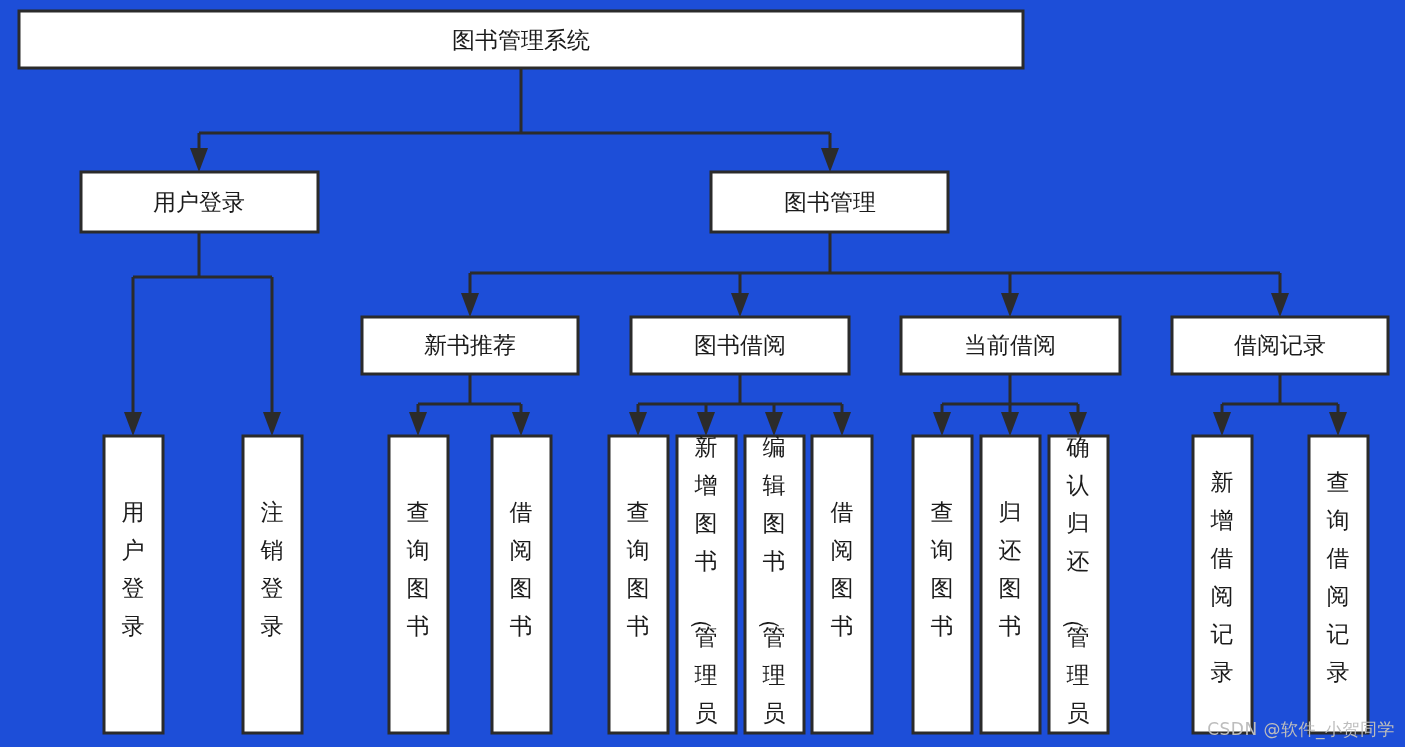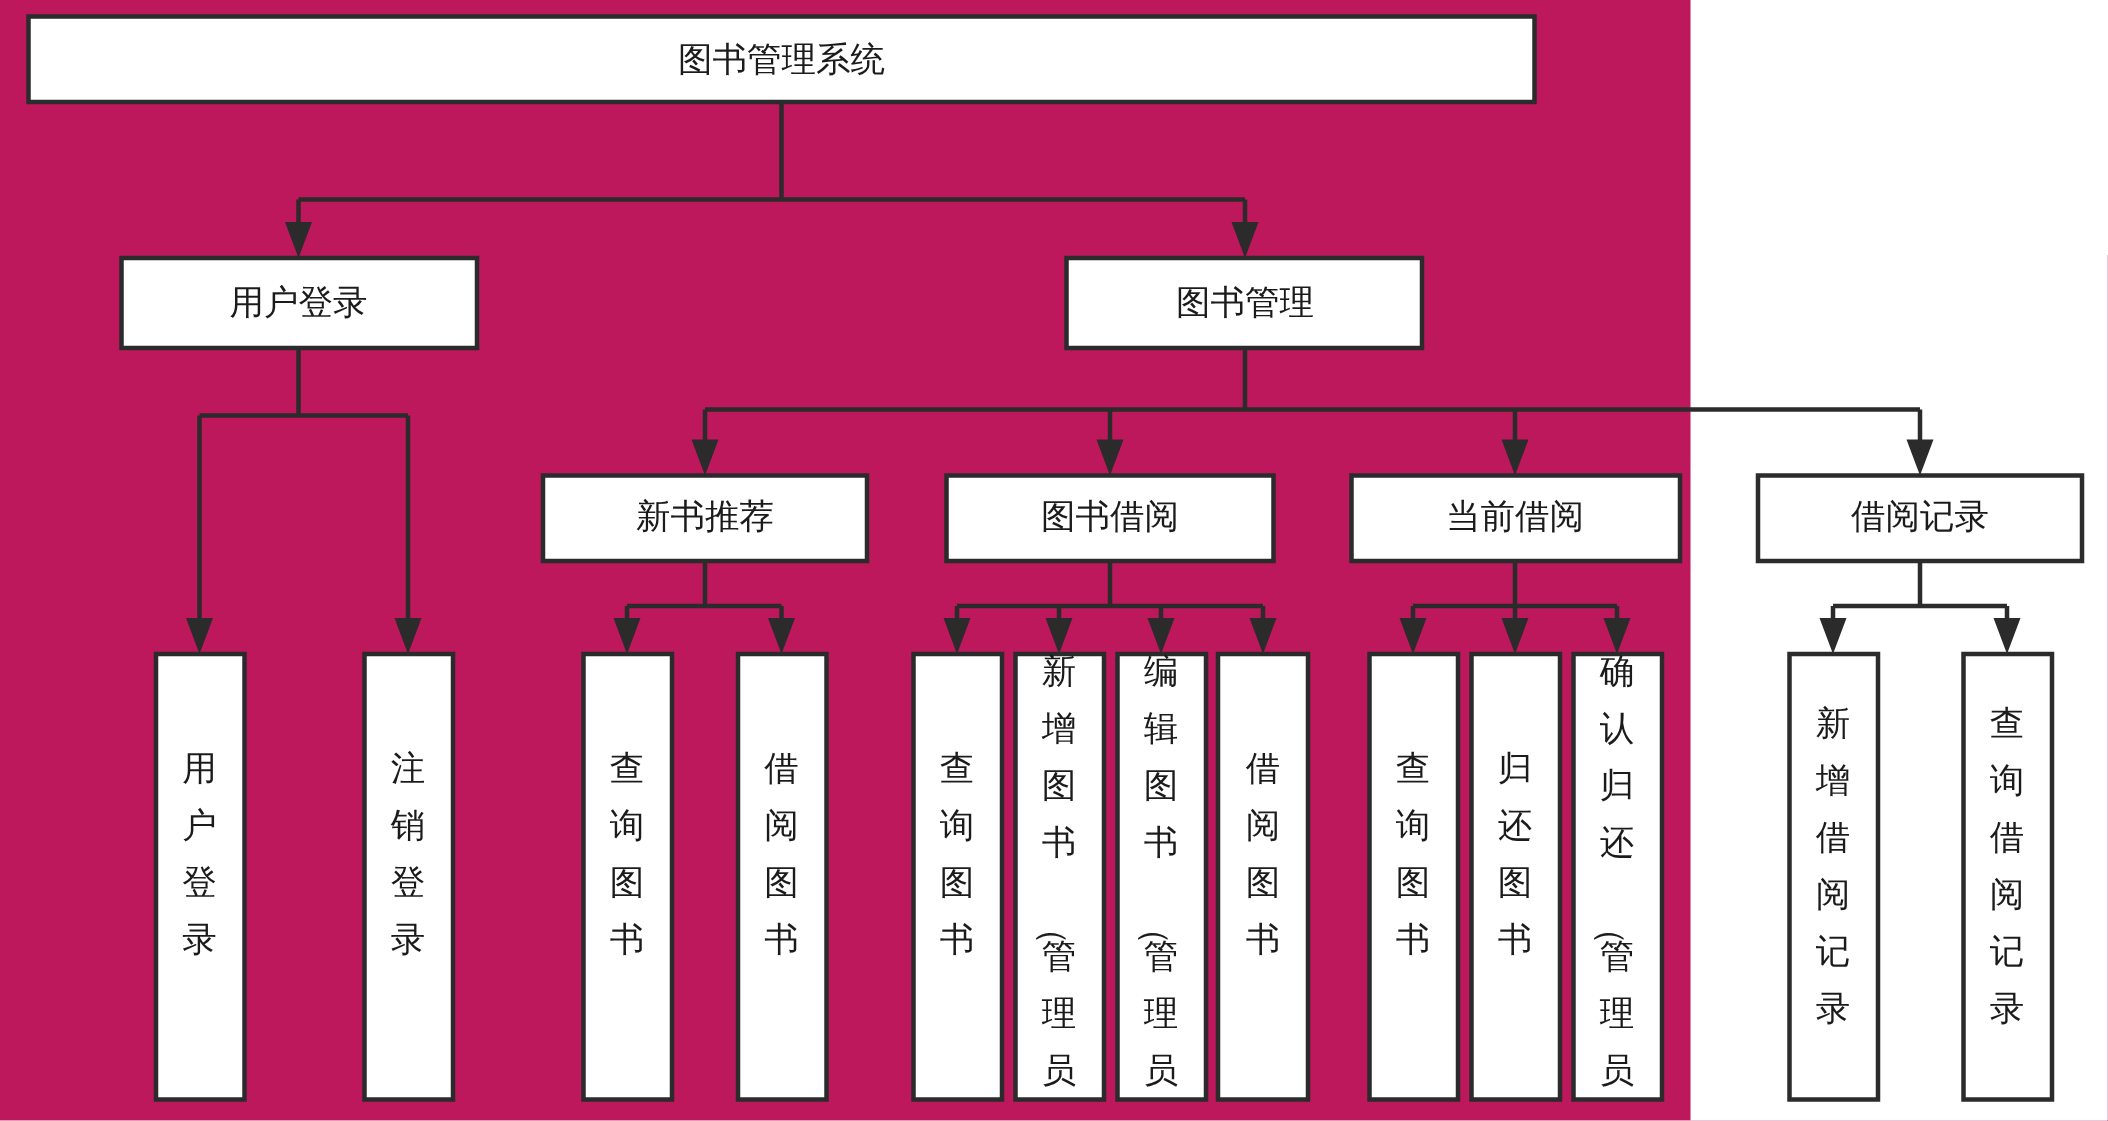--- a/index.html
+++ b/index.html
@@ -1,21 +1,21 @@
 <!DOCTYPE html>
 <html><head>
 <meta charset="utf-8">
 <title>图书管理系统 功能结构图</title>
 <style>
   html,body{margin:0;padding:0;background:#ffffff;}
   body{
     width:1405px;height:747px;overflow:hidden;
     font-family:"DejaVu Sans","Liberation Sans",sans-serif;
   }
-  #diagram-root{position:relative;width:1127px;height:747px;background:#be185d;}
+  #diagram-root{position:relative;width:1405px;height:747px;background:#1d4ed8;}
   svg#diagram-svg{position:absolute;left:0;top:0;width:1405px;height:747px;display:block;}
   .node-rect{fill:#ffffff;stroke:#2b2b2b;stroke-width:3;}
   .link-line{stroke:#2b2b2b;stroke-width:3;fill:none;stroke-linecap:butt;}
   .arrow-head{fill:#2b2b2b;stroke:none;}
   .node-label{
     fill:#1b1b1b;
     font-family:"DejaVu Sans","Liberation Sans",sans-serif;
     font-size:23px;
     text-anchor:middle;
     dominant-baseline:middle;
@@ -193,13 +193,14 @@
       <rect class="node-rect" x="1193" y="436" width="59" height="297"></rect>
       <text class="node-label-vertical" x="1222" y="490"><tspan x="1222" y="490">新</tspan><tspan x="1222" y="528">增</tspan><tspan x="1222" y="566">借</tspan><tspan x="1222" y="604">阅</tspan><tspan x="1222" y="642">记</tspan><tspan x="1222" y="680">录</tspan></text>
     </g>
     <g>
       <rect class="node-rect" x="1309" y="436" width="59" height="297"></rect>
       <text class="node-label-vertical" x="1338" y="490"><tspan x="1338" y="490">查</tspan><tspan x="1338" y="528">询</tspan><tspan x="1338" y="566">借</tspan><tspan x="1338" y="604">阅</tspan><tspan x="1338" y="642">记</tspan><tspan x="1338" y="680">录</tspan></text>
     </g>
 
   </svg>
 
+  <div class="watermark">CSDN @软件_小贺同学</div>
 </div>
 
 </body></html>

